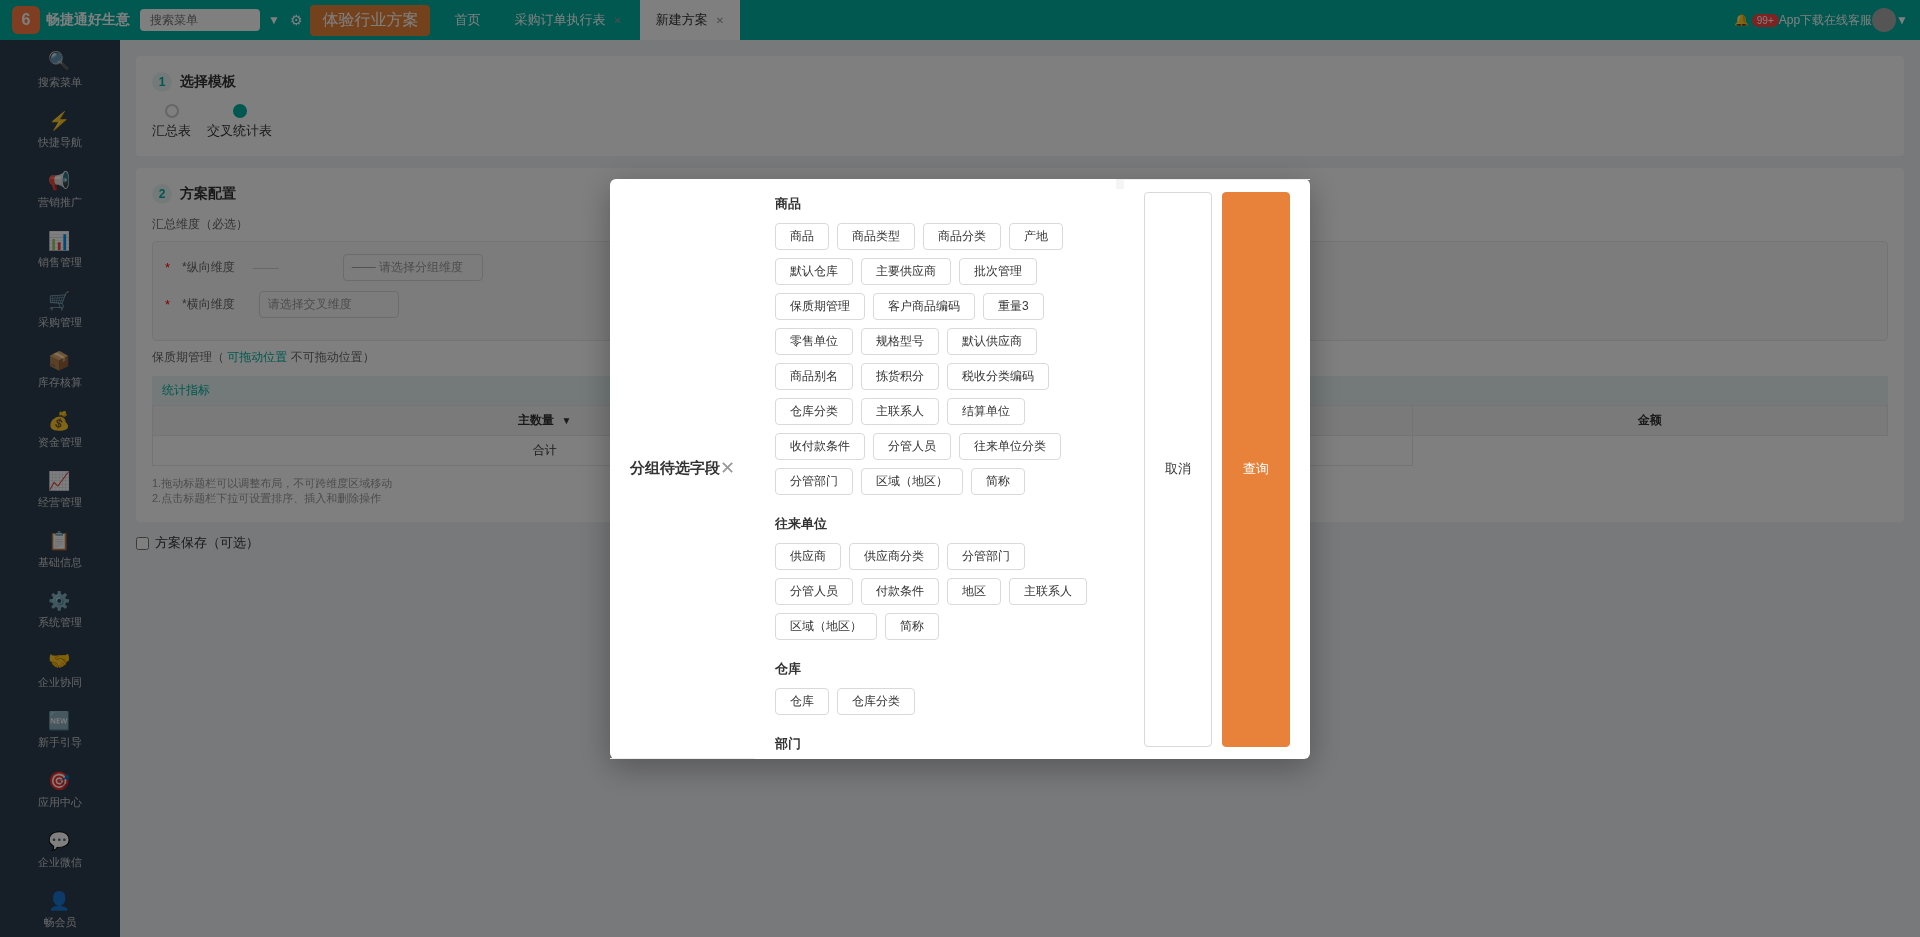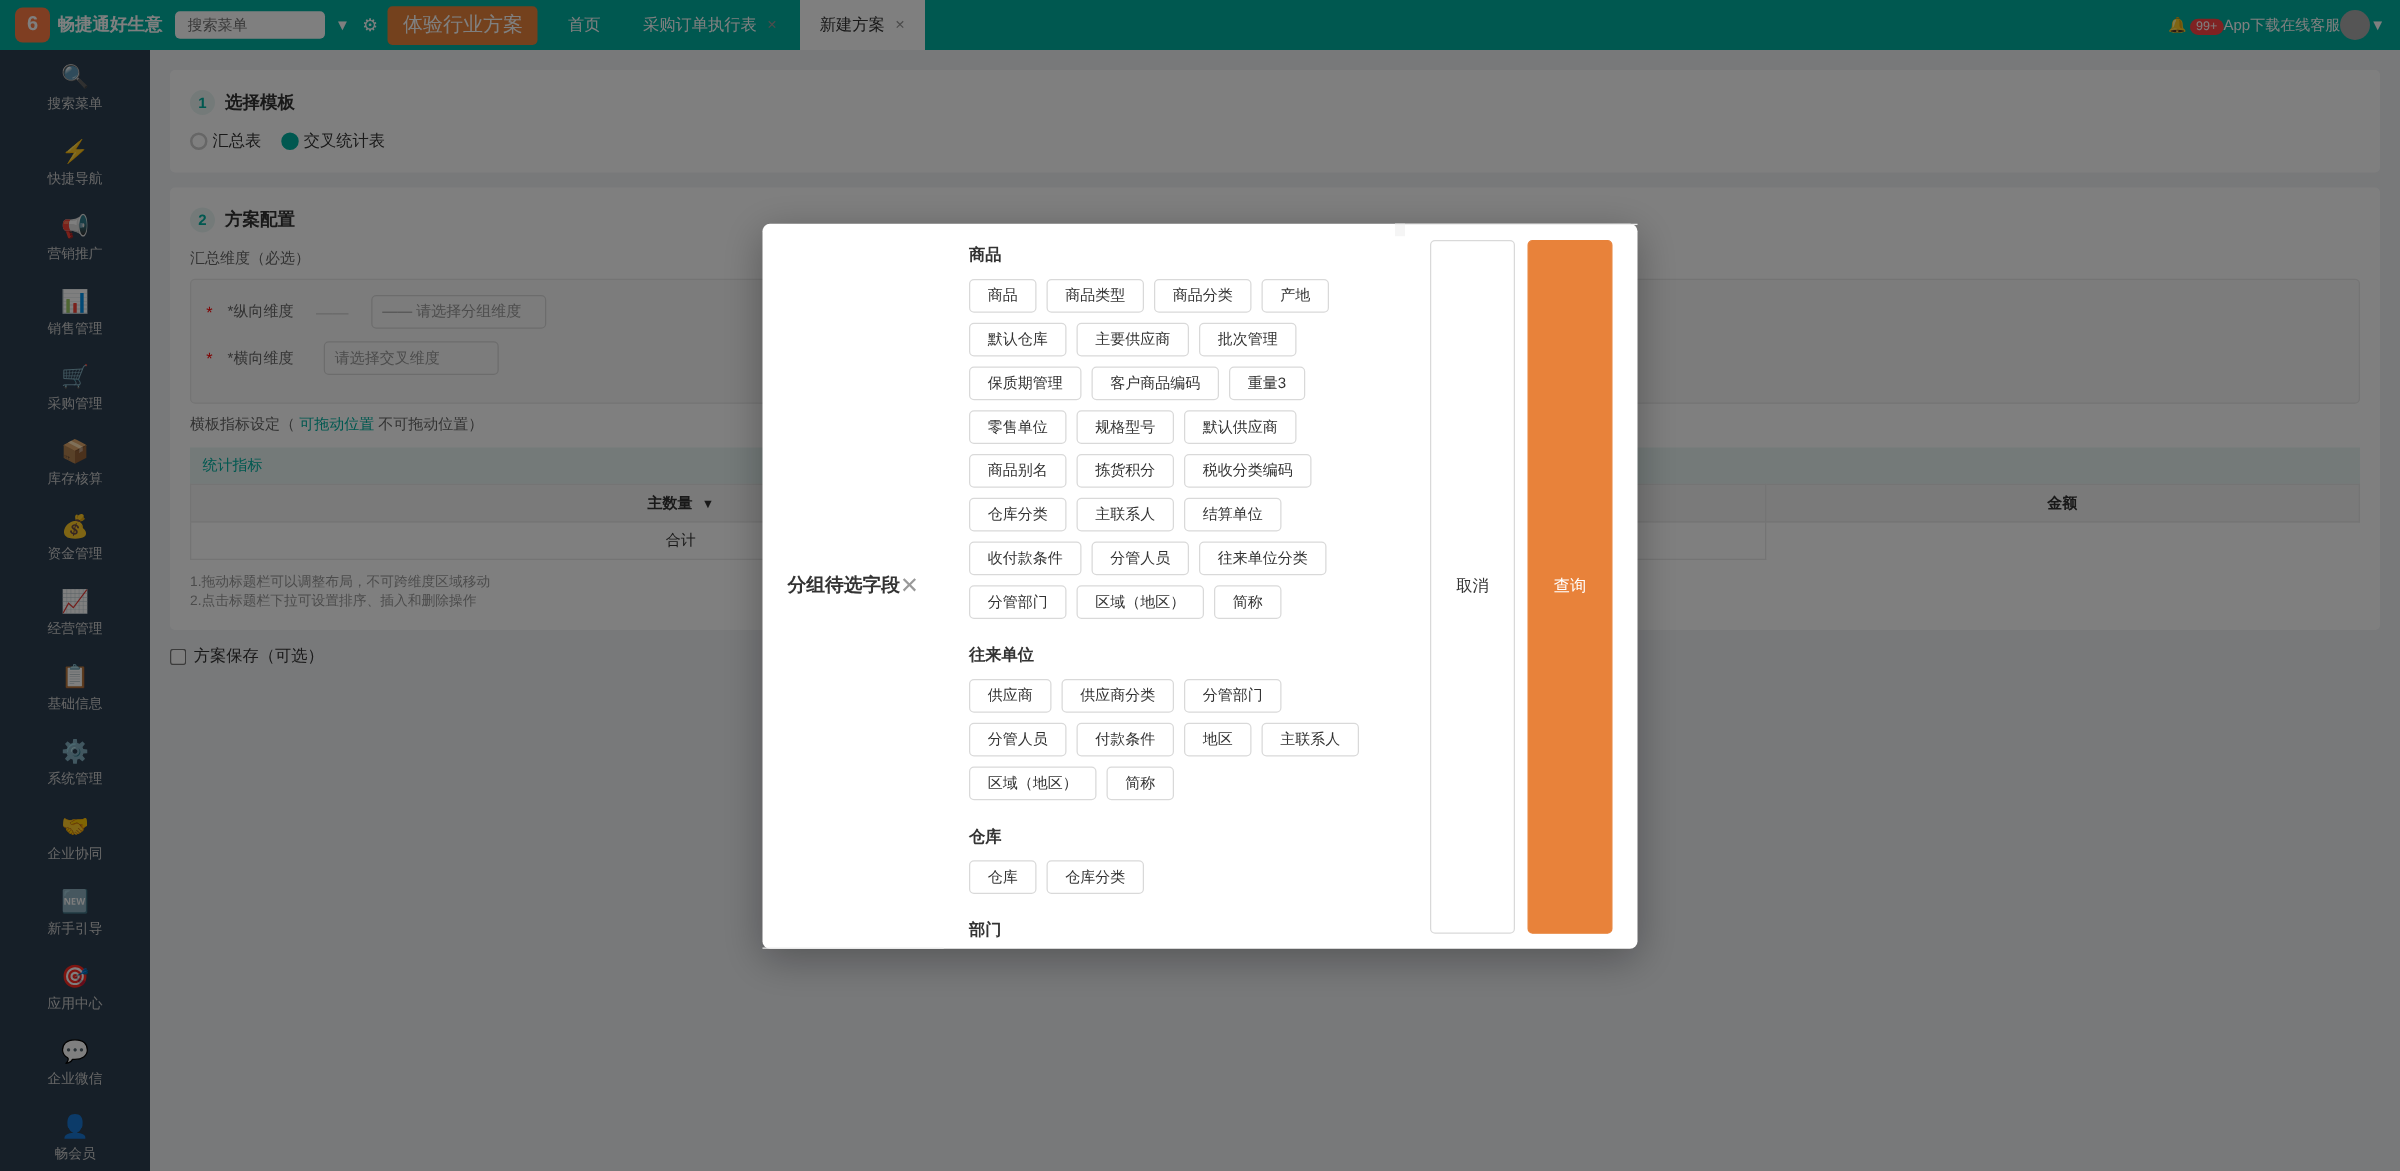--- a/index.html
+++ b/index.html
@@ -30,21 +30,21 @@
     
     .main-content { margin-top: 40px; margin-left: 120px; padding: 16px; min-height: calc(100vh - 40px); }
     .breadcrumb { font-size: 12px; color: #999; margin-bottom: 12px; }
 
     
     .step-section { background: white; border-radius: 4px; padding: 16px; margin-bottom: 12px; }
     .step-header { display: flex; align-items: center; gap: 8px; margin-bottom: 12px; }
     .step-num { width: 20px; height: 20px; background: #e8f5f3; color: #00b0a0; border-radius: 50%; display: flex; align-items: center; justify-content: center; font-size: 12px; font-weight: bold; }
     .step-title { font-size: 14px; font-weight: bold; }
     .radio-group { display: flex; gap: 16px; align-items: center; font-size: 13px; }
-    .radio-option { display: flex; align-items: center; gap: 4px; cursor: pointer; }
+    .radio-option { display: flex; align-items: center; gap: 4px; cursor: pointer; flex-direction: column; }
     .radio-dot { width: 14px; height: 14px; border-radius: 50%; border: 2px solid #ccc; }
     .radio-dot.selected { border-color: #00b0a0; background: #00b0a0; }
 
     
     .modal-overlay {
       position: fixed; top: 0; left: 0; right: 0; bottom: 0; background: rgba(0,0,0,0.5);
       display: flex; align-items: center; justify-content: center; z-index: 200;
     }
     .modal {
       background: white; border-radius: 6px; width: 700px; max-height: 580px;
@@ -83,21 +83,21 @@
       display: flex; align-items: center; padding: 0 4px; flex-shrink: 0;
     }
     .modal-scroll-inner { flex: 1; height: 6px; background: #e0e0e0; border-radius: 3px; position: relative; }
     .modal-scroll-thumb { position: absolute; left: 0; top: 0; width: 60%; height: 100%; background: #bbb; border-radius: 3px; }
 
     
     .btn { padding: 6px 20px; border-radius: 4px; border: 1px solid #d9d9d9; cursor: pointer; font-size: 13px; }
     .btn-default { background: white; color: #333; }
     .btn-primary { background: #e8823a; color: white; border-color: #e8823a; }
     .config-row { display: flex; align-items: center; gap: 12px; margin-bottom: 10px; }
-    .select-input { border: 1px solid #d9d9d9; border-radius: 4px; padding: 4px 8px; font-size: 12px; color: #999; min-width: 140px; }
+    .select-input { border: 1px solid #d9d9d9; border-radius: 4px; padding: 4px 8px; font-size: 12px; color: #999; min-width: 140px; margin-left: 46px; }
 
     .table-area { margin-top: 10px; }
     .stat-header { background: #e8f5f3; padding: 6px 10px; font-size: 12px; color: #00b0a0; }
     .stat-table { width: 100%; border-collapse: collapse; font-size: 12px; }
     .stat-table th { background: #f5f5f5; border: 1px solid #e8e8e8; padding: 6px 10px; }
     .stat-table td { border: 1px solid #e8e8e8; padding: 6px 10px; text-align: center; }
     .dropdown-icon { font-size: 10px; margin-left: 4px; }
   </style>
 </head>
 <body>
@@ -238,21 +238,21 @@
         <div class="select-input">—— 请选择分组维度</div>
       </div>
       <div class="config-row">
         <span style="color:red;">*</span>
         <span style="font-size:12px;color:#666;">*横向维度</span>
         <div class="select-input" style="margin-left:12px;">请选择交叉维度</div>
       </div>
     </div>
 
     <div style="font-size:12px;color:#666;margin-bottom:6px;">
-      <span>横板指标设定（</span>
+      <span>保质期管理（</span>
       <span style="color:#00b0a0;">可拖动位置</span>
       <span>不可拖动位置）</span>
     </div>
 
     <div class="table-area">
       <div class="stat-header">统计指标</div>
       <table class="stat-table">
         <thead>
           <tr>
             <th>

